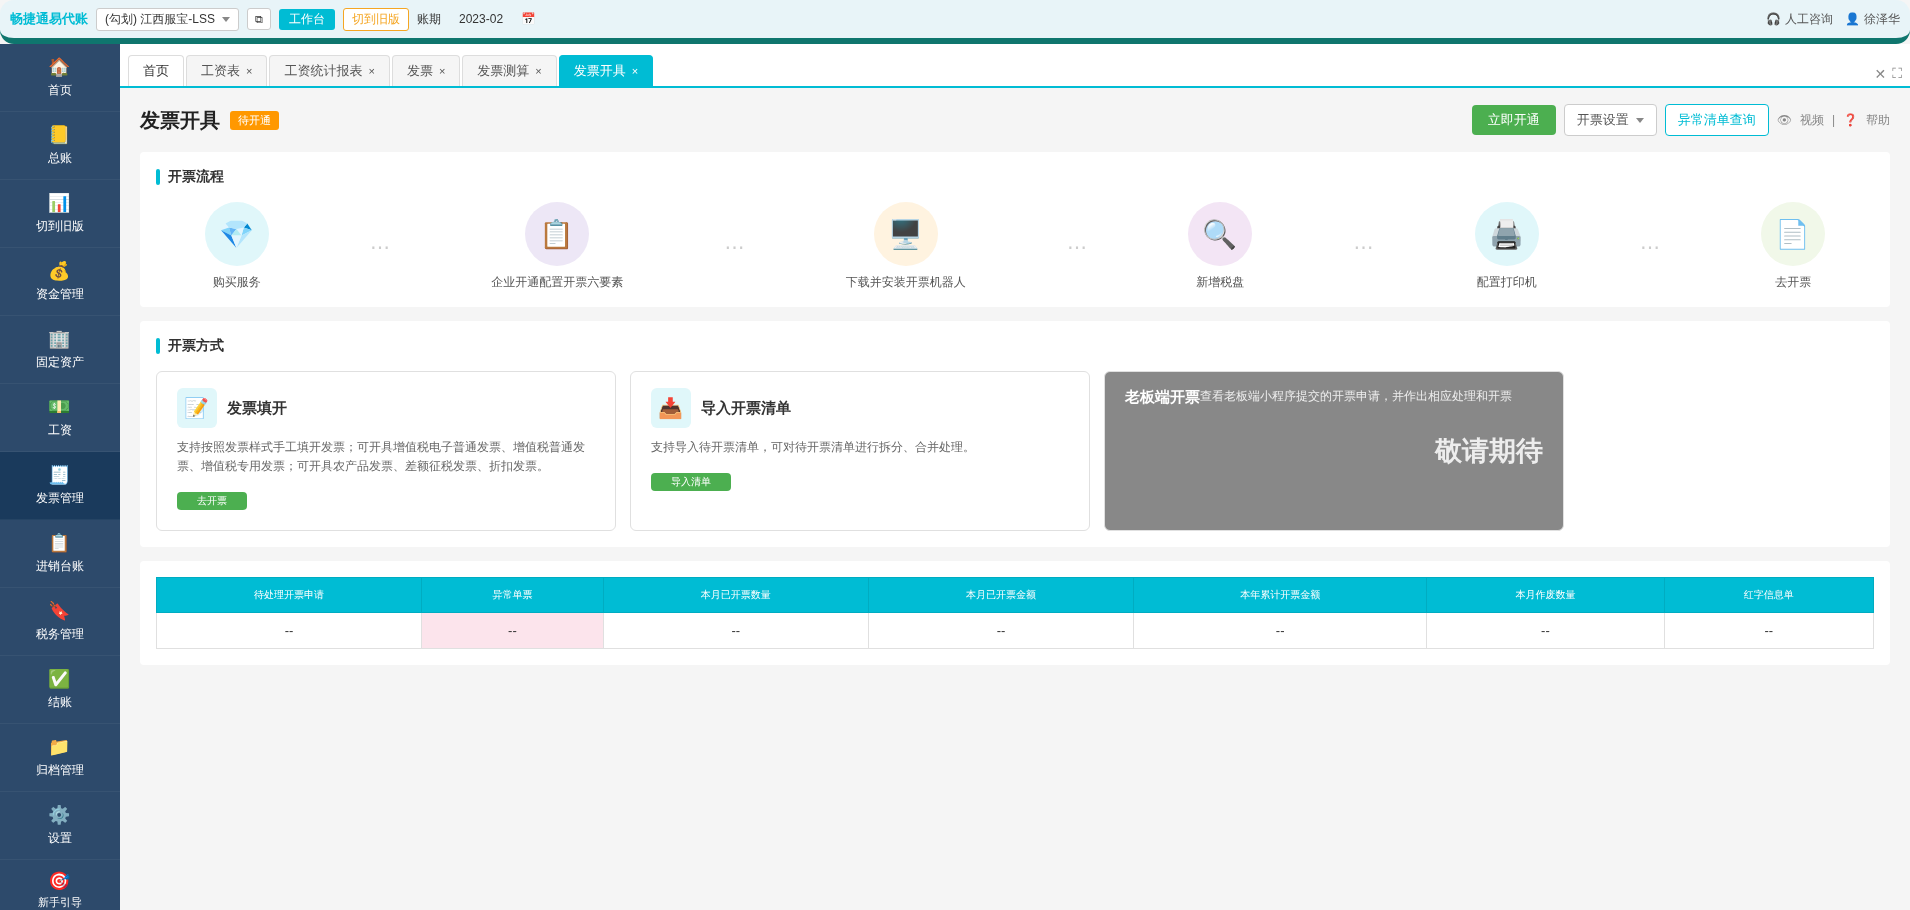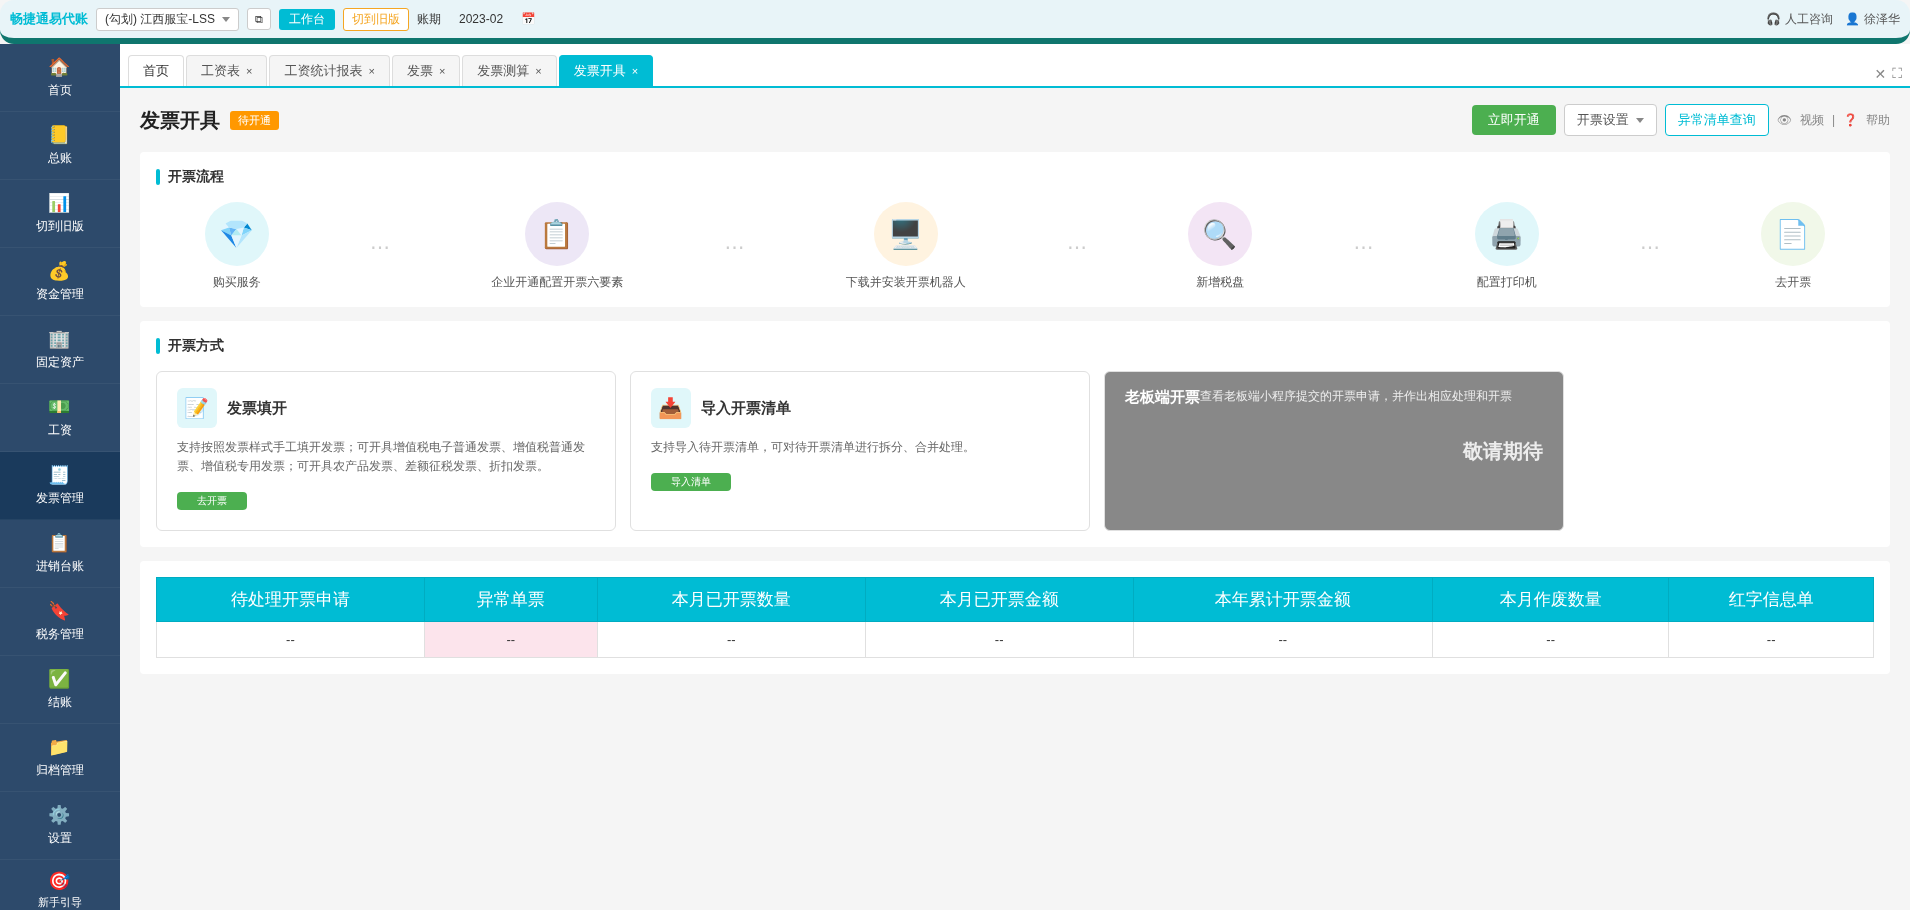--- a/index.html
+++ b/index.html
@@ -75,25 +75,25 @@
     .method-card { flex: 1; border: 1px solid #e0e0e0; border-radius: 6px; padding: 16px 20px; position: relative; max-width: 460px; }
     .method-card-overlay { flex: 1; border: 1px solid #e0e0e0; border-radius: 6px; padding: 16px 20px; position: relative; max-width: 460px; background: #888; display: flex; flex-direction: row; align-items: flex-start; }
     .method-header { display: flex; align-items: center; gap: 10px; margin-bottom: 10px; }
     .method-icon { width: 40px; height: 40px; border-radius: 6px; display: flex; align-items: center; justify-content: center; font-size: 20px; background: #e3f2fd; }
     .method-icon.teal { background: #e0f7fa; }
     .method-title { font-size: 15px; font-weight: bold; color: #333; }
     .method-desc { font-size: 12px; color: #666; margin-bottom: 16px; line-height: 1.6; }
     .method-btn { display: inline-block; background: #4caf50; color: #fff; border: none; border-radius: 4px; padding: 2px 20px; cursor: pointer; font-size: 10px; text-align: right; }
     .overlay-title { font-size: 15px; font-weight: bold; color: #fff; margin-bottom: 8px; }
     .overlay-desc { font-size: 12px; color: #eee; margin-bottom: 10px; }
-    .overlay-coming { position: absolute; right: 20px; top: 50%; transform: translateY(-50%); font-size: 20px; font-weight: bold; color: #fff; opacity: 0.85; }
+    .overlay-coming { position: absolute; right: 20px; top: 50%; transform: translateY(-50%); font-size: 27px; font-weight: bold; color: #fff; opacity: 0.85; }
 
     
     .summary-table { width: 100%; border-collapse: collapse; }
-    .summary-table th { background: #00bcd4; color: #fff; padding: 10px 12px; text-align: center; font-size: 17px; font-weight: normal; border: 1px solid #00acc1; }
+    .summary-table th { background: #00bcd4; color: #fff; padding: 10px 12px; text-align: center; font-size: 10px; font-weight: normal; border: 1px solid #00acc1; }
     .summary-table td { padding: 10px 12px; text-align: center; font-size: 13px; background: #fff; border: 1px solid #e0e0e0; }
     .summary-table td.highlight { background: #fce4ec; }
 
     
     .bottom-bar { height: 32px; background: #fff; border-top: 1px solid #e0e0e0; display: flex; align-items: center; justify-content: space-between; padding: 0 16px; font-size: 12px; color: #555; flex-shrink: 0; }
     .bottom-link { color: #00bcd4; cursor: pointer; }
 
     .chevron-down { display: inline-block; width: 0; height: 0; border-left: 4px solid transparent; border-right: 4px solid transparent; border-top: 5px solid #888; margin-left: 3px; vertical-align: middle; }
   </style>
 </head>

